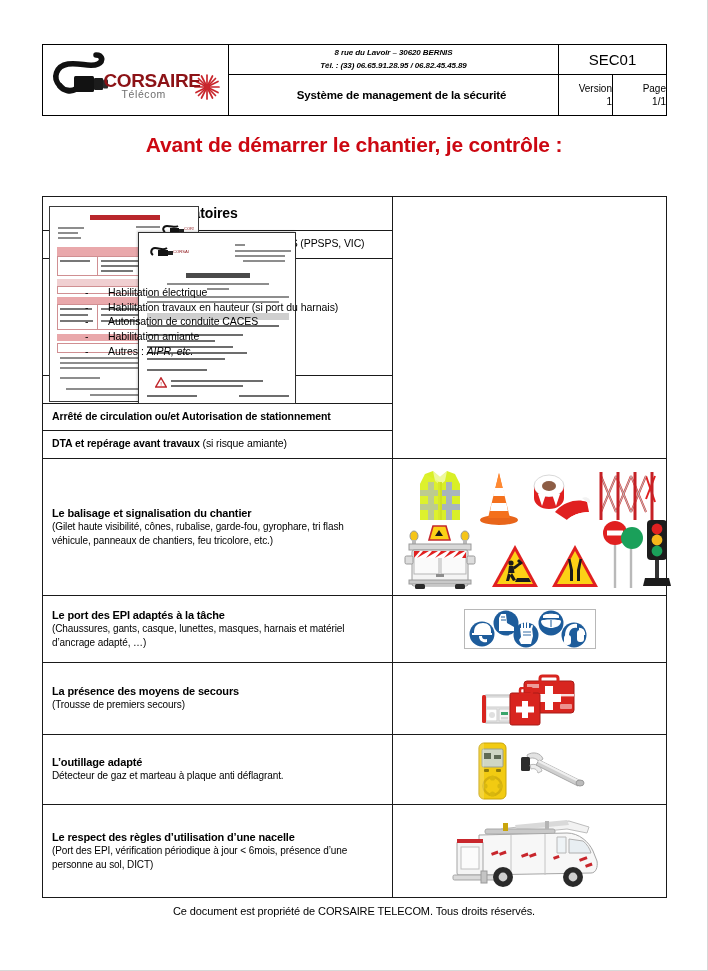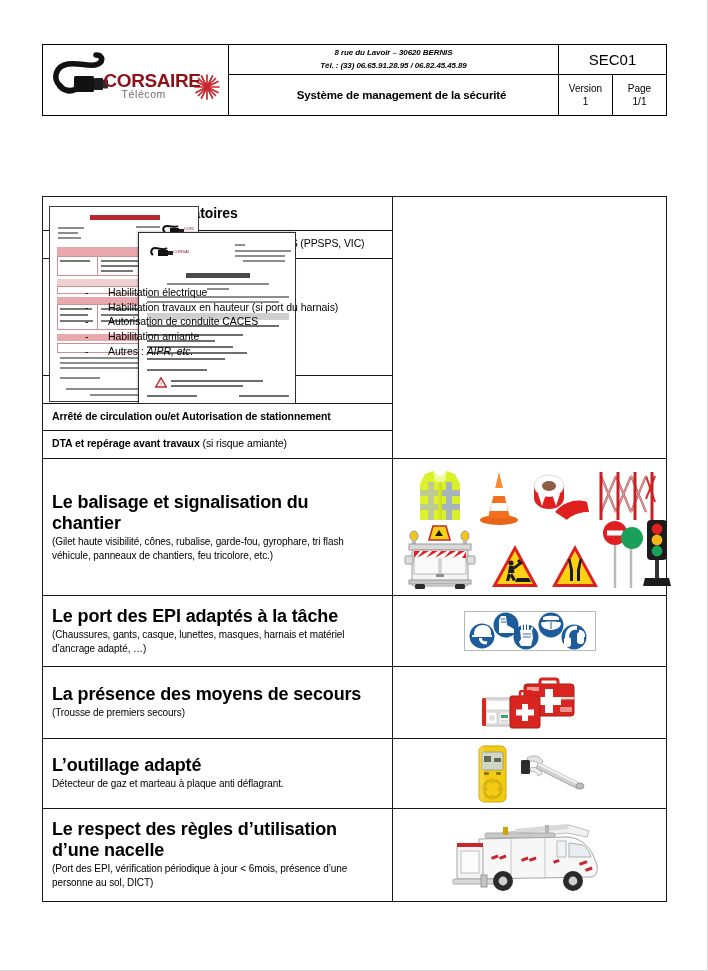--- a/index.html
+++ b/index.html
@@ -47,21 +47,21 @@
     font-weight: bold;
     line-height: 1.55;
     letter-spacing: -0.1px;
   }
   .sms-title {
     font-size: 11.5px;
     font-weight: bold;
     letter-spacing: -0.15px;
   }
   .sec-code { font-size: 15px; }
-  .vp-lbl   { font-size: 10px; line-height: 1.35; }
+  .vp-lbl   { font-size: 10px; line-height: 1.35; text-align: right; }
 
   
   .logo-wrap {
     position: relative;
     width: 180px; height: 64px;
     margin: 0 auto;
   }
   .logo-wrap svg { position: absolute; left: 0; top: 0; }
   .logo-corsaire {
     position: absolute;
@@ -147,21 +147,21 @@
     position: absolute;
     left: 25px;
   }
   ul.dashes li i { font-style: italic; }
 
   
   .big {
     padding: 10px 11px 10px 9px;
   }
   .big-title {
-    font-size: 18px;
+    font-size: 11px;
     font-weight: bold;
     letter-spacing: -0.15px;
     margin-bottom: 1px;
   }
   .big-sub {
     font-size: 10px;
     line-height: 1.38;
     letter-spacing: -0.1px;
   }
 
@@ -239,20 +239,21 @@
           <div class="vp-lbl">1</div>
         </td>
         <td style="width:52px;">
           <div class="vp-lbl">Page</div>
           <div class="vp-lbl">1/1</div>
         </td>
       </tr>
     </tbody>
   </table>
 
+  <div class="doc-title">Avant de démarrer le chantier, je contrôle :</div>
 
   <table class="main">
     <tbody>
 
       <tr>
         <td class="col-txt">
           <div class="sec-head">Les documents Obligatoires</div>
         </td>
         <td class="col-img" rowspan="6">
           <div class="holder" style="width:258px;height:215px;">
@@ -695,14 +696,15 @@
 
               <rect x="32" y="62" width="6" height="12" fill="#c4c4c4" stroke="#9a9a9a"></rect>
             </svg>
           </div>
         </td>
       </tr>
 
     </tbody>
   </table>
 
+  <div class="footer">Ce document est propriété de CORSAIRE TELECOM. Tous droits réservés.</div>
 
 </div>
 
 </body></html>

